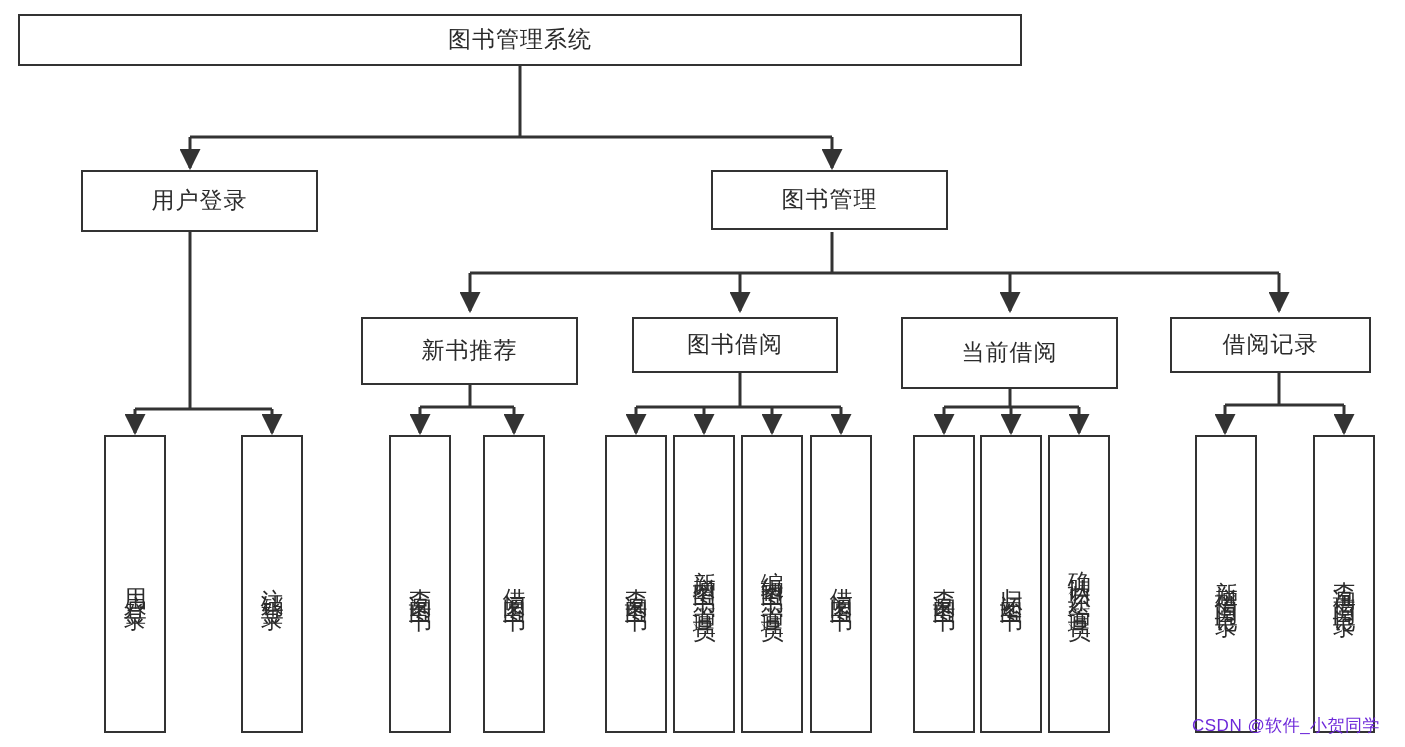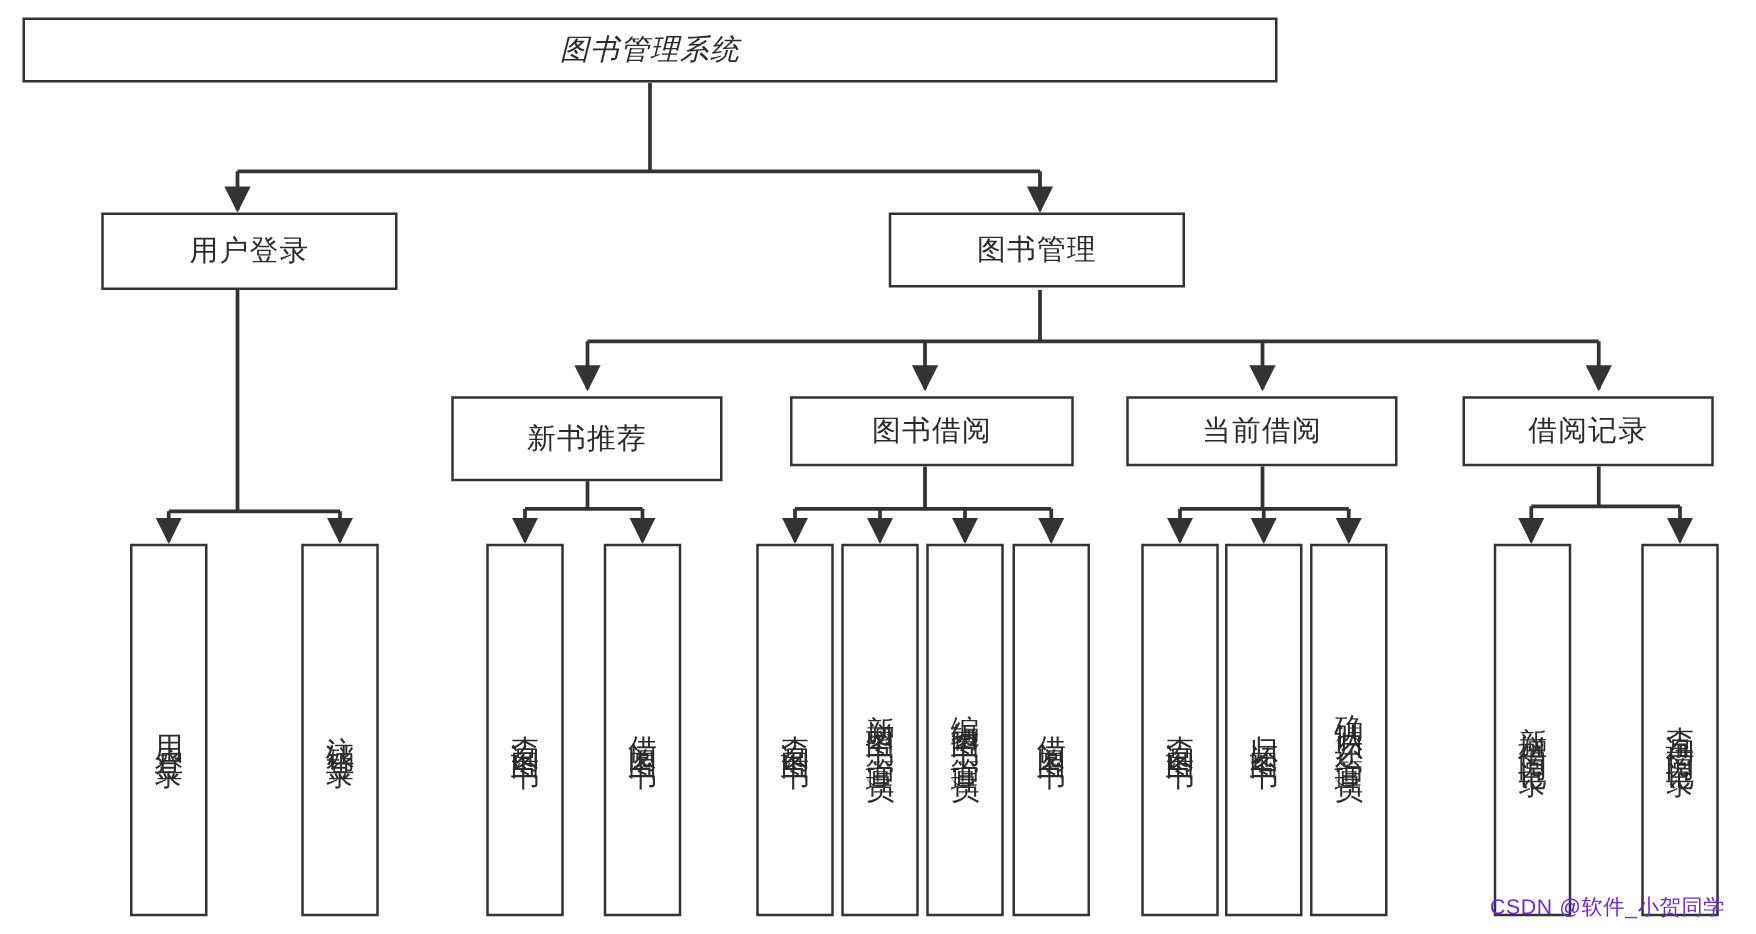--- a/index.html
+++ b/index.html
@@ -119,38 +119,38 @@
       <path d="M 1011 407 L 1011 433" marker-end="url(#arrow)"></path>
       <path d="M 1079 407 L 1079 433" marker-end="url(#arrow)"></path>
 
       <path d="M 1279 373 L 1279 405"></path>
       <path d="M 1225 405 L 1344 405"></path>
       <path d="M 1225 405 L 1225 433" marker-end="url(#arrow)"></path>
       <path d="M 1344 405 L 1344 433" marker-end="url(#arrow)"></path>
     </g>
   </svg>
 
-  <div class="node horiz root" style="left:18px; top:14px; width:1004px; height:52px;font-style:italic;">
+  <div class="node horiz root" style="left:18px; top:14px; width:1004px; height:52px;">
     <span>图书管理系统</span>
   </div>
 
   <div class="node horiz" style="left:81px; top:170px; width:237px; height:62px;">
     <span>用户登录</span>
   </div>
   <div class="node horiz" style="left:711px; top:170px; width:237px; height:60px;">
     <span>图书管理</span>
   </div>
 
   <div class="node horiz" style="left:361px; top:317px; width:217px; height:68px;">
     <span>新书推荐</span>
   </div>
-  <div class="node horiz" style="left:632px; top:317px; width:227px; height:56px;">
+  <div class="node horiz" style="left:632px; top:317px; width:206px; height:56px;">
     <span>图书借阅</span>
   </div>
-  <div class="node horiz" style="left:901px; top:317px; width:217px; height:56px;">
+  <div class="node horiz" style="left:901px; top:317px; width:217px; height:72px;">
     <span>当前借阅</span>
   </div>
   <div class="node horiz" style="left:1170px; top:317px; width:201px; height:56px;">
     <span>借阅记录</span>
   </div>
 
   <div class="node vert" style="left:104px; top:435px; width:62px; height:298px;">
     <span>用户登录</span>
   </div>
   <div class="node vert" style="left:241px; top:435px; width:62px; height:298px;">

